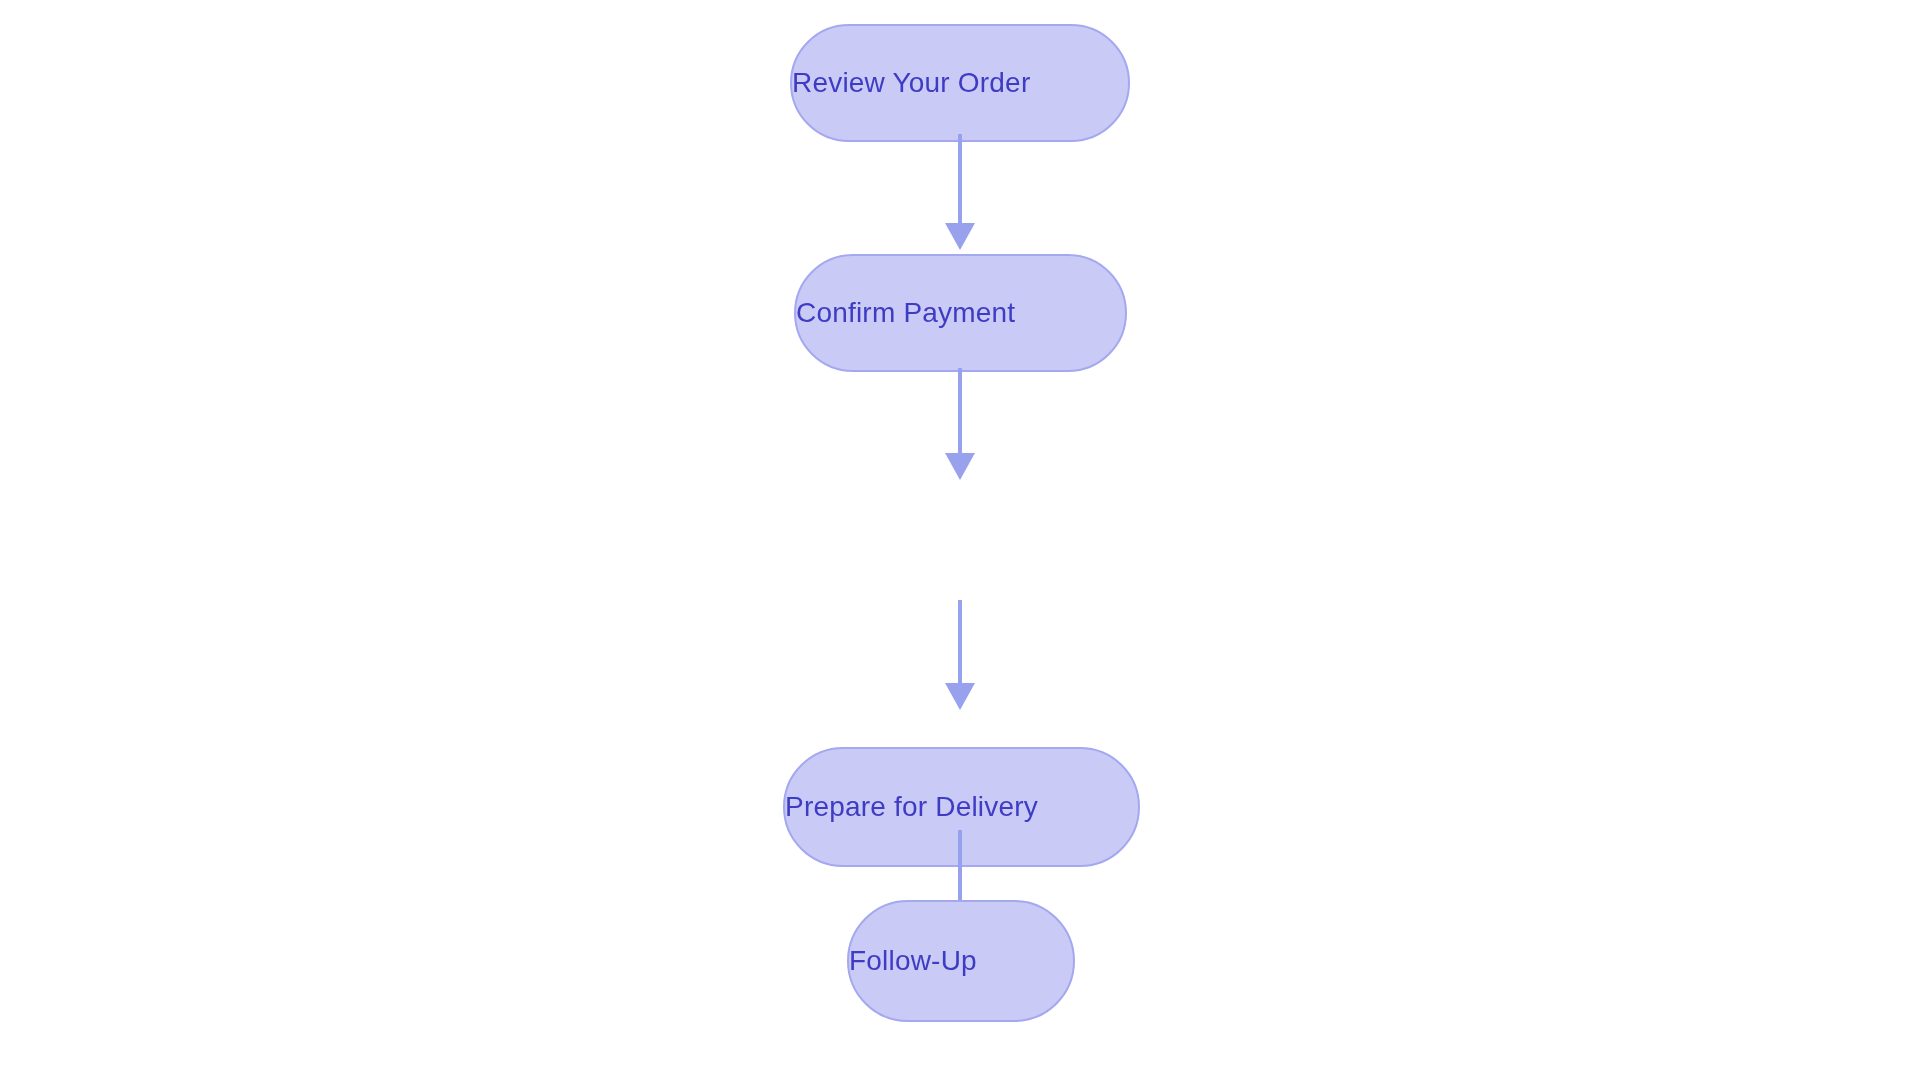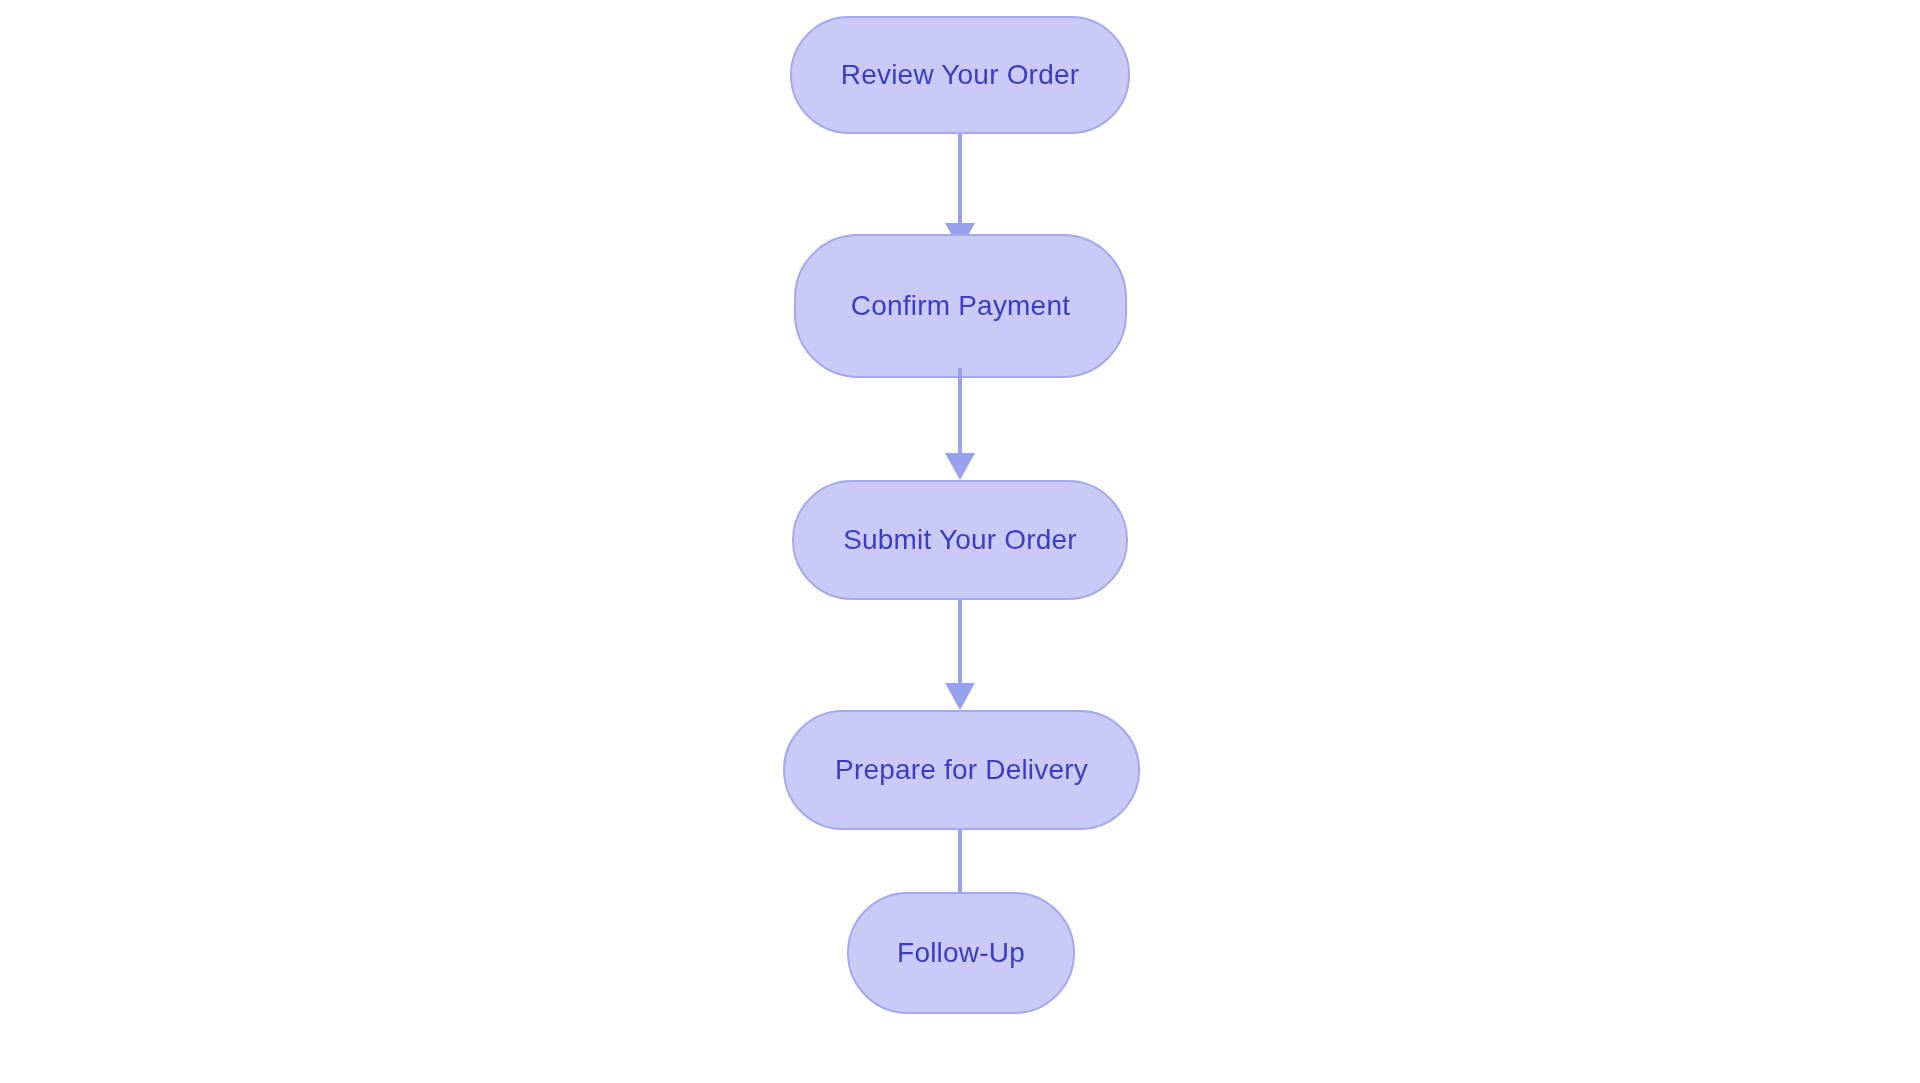--- a/index.html
+++ b/index.html
@@ -16,34 +16,34 @@
   }
   .canvas {
     position: absolute;
     inset: 0;
   }
   .node {
     position: absolute;
     box-sizing: border-box;
     display: flex;
     align-items: center;
-    justify-content: center;
     background: var(--node-fill, #c9caf6);
     border: 2px solid var(--node-border, #a4a8ef);
     border-radius: 64px;
     color: var(--node-text, #3e3cc3);
     font-size: 28px;
     font-weight: 400;
     letter-spacing: 0.2px;
     white-space: nowrap;
+    margin-top: 8px;
   }
   .node-1 { left: 790px; top: 16px;  width: 340px; height: 118px; }
-  .node-2 { left: 794px; top: 234px; width: 333px; height: 144px; }
+  .node-2 { left: 794px; top: 246px; width: 333px; height: 118px; }
   .node-3 { left: 792px; top: 480px; width: 336px; height: 120px; }
-  .node-4 { left: 783px; top: 710px; width: 357px; height: 120px; }
+  .node-4 { left: 783px; top: 739px; width: 357px; height: 120px; }
   .node-5 { left: 847px; top: 892px; width: 228px; height: 122px; }
 
   .arrow {
     position: absolute;
     width: 30px;
     display: flex;
     flex-direction: column;
     align-items: center;
   }
   .arrow-line {
@@ -79,23 +79,20 @@
 
   <div class="node node-2">
     <span>Confirm Payment</span>
   </div>
 
   <div class="arrow arrow-2">
     <div class="arrow-line"></div>
     <div class="arrow-head"></div>
   </div>
 
-  <div class="node node-3">
-    <span>Submit Your Order</span>
-  </div>
 
   <div class="arrow arrow-3">
     <div class="arrow-line"></div>
     <div class="arrow-head"></div>
   </div>
 
   <div class="node node-4">
     <span>Prepare for Delivery</span>
   </div>
 

